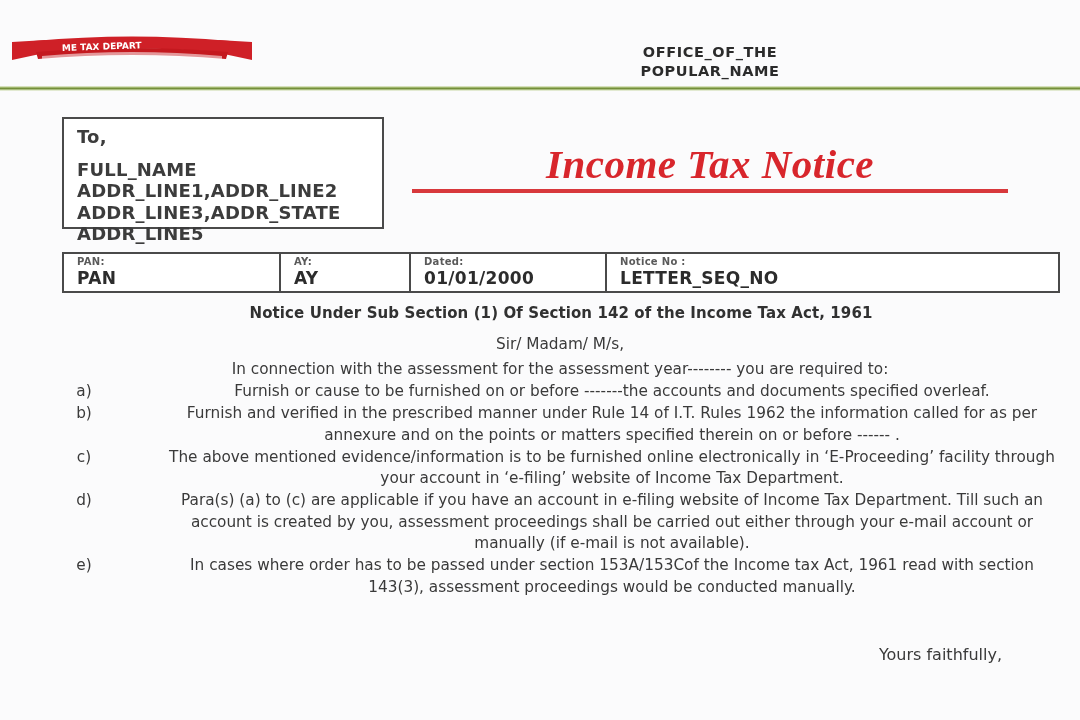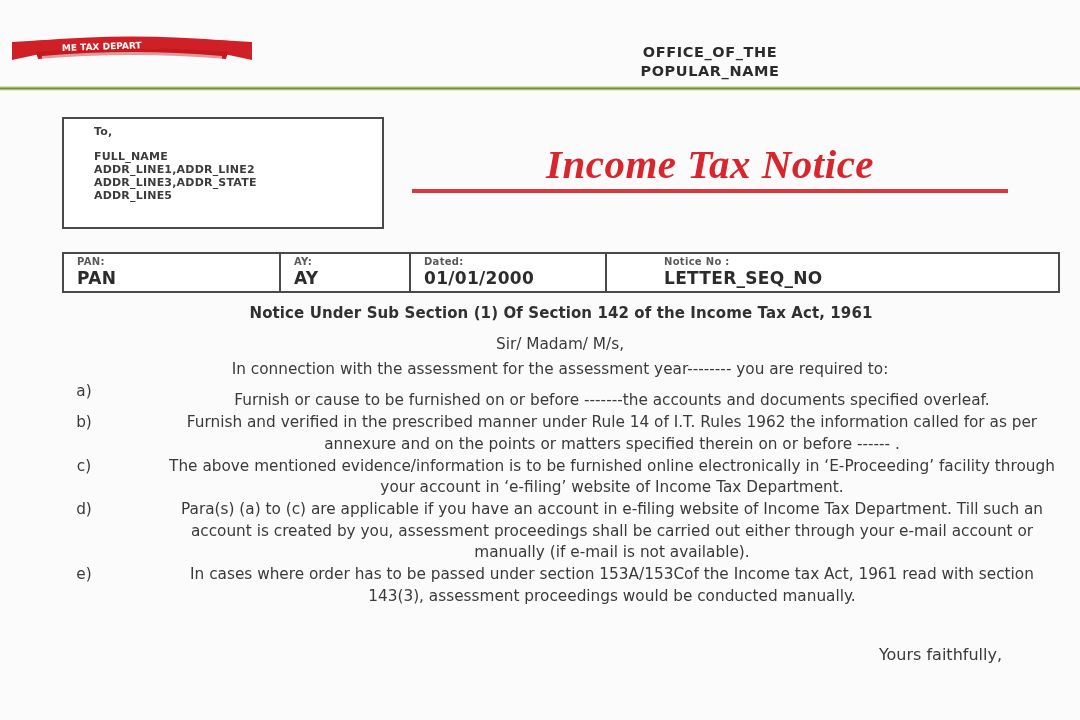--- a/index.html
+++ b/index.html
@@ -76,23 +76,23 @@
     position: absolute;
     left: 62px;
     top: 117px;
     width: 322px;
     height: 112px;
     border: 2px solid #4a4a4a;
     background: #ffffff;
     box-sizing: border-box;
   }
   .addr-inner {
-    padding: 7px 0 0 30px;
-    font-family: "DejaVu Sans", sans-serif;
-    font-size: 11px;
+    padding: 7px 0 0 13px;
+    font-family: "DejaVu Sans", sans-serif;
+    font-size: 18px;
     font-weight: bold;
     color: #3c3c3c;
     letter-spacing: 0.2px;
     line-height: 1.18;
   }
   .addr-to { margin-bottom: 12px; }
   .addr-line { white-space: nowrap; }
 
   
   .title-wrap {
@@ -132,21 +132,21 @@
     display: flex;
   }
   .info-cell {
     border-right: 2px solid #4a4a4a;
     box-sizing: border-box;
     padding: 2px 0 0 13px;
     font-family: "DejaVu Sans", sans-serif;
     line-height: 1.18;
     overflow: hidden;
   }
-  .info-cell:last-child { border-right: none; margin-left: 44px; }
+  .info-cell:last-child { border-right: none; }
   .cell-pan   { width: 217px; }
   .cell-ay    { width: 130px; }
   .cell-dated { width: 196px; }
   .cell-notice{ flex: 1; }
 
   .info-label {
     font-size: 10px;
     font-weight: bold;
     color: #5a5a5a;
     letter-spacing: 0.3px;
@@ -194,21 +194,21 @@
     display: flex;
     align-items: flex-start;
   }
   .clause-marker {
     width: 52px;
     flex: 0 0 52px;
   }
   .clause-text {
     flex: 1;
   }
-  .clause-a .clause-text { padding-left: 52px; text-indent: -0px; margin-top: 9px; }
+  .clause-a .clause-text { padding-left: 52px; text-indent: -0px; }
   .clause-b .clause-text { padding-left: 52px; }
   .clause-c .clause-text,
   .clause-d .clause-text,
   .clause-e .clause-text { padding-left: 52px; }
 
   .signoff {
     position: absolute;
     left: 58px;
     top: 645px;
     width: 1004px;

